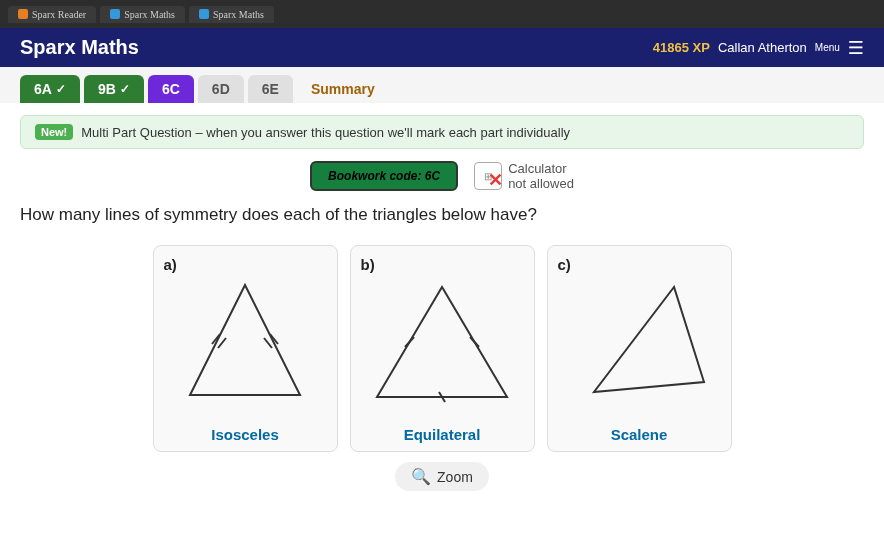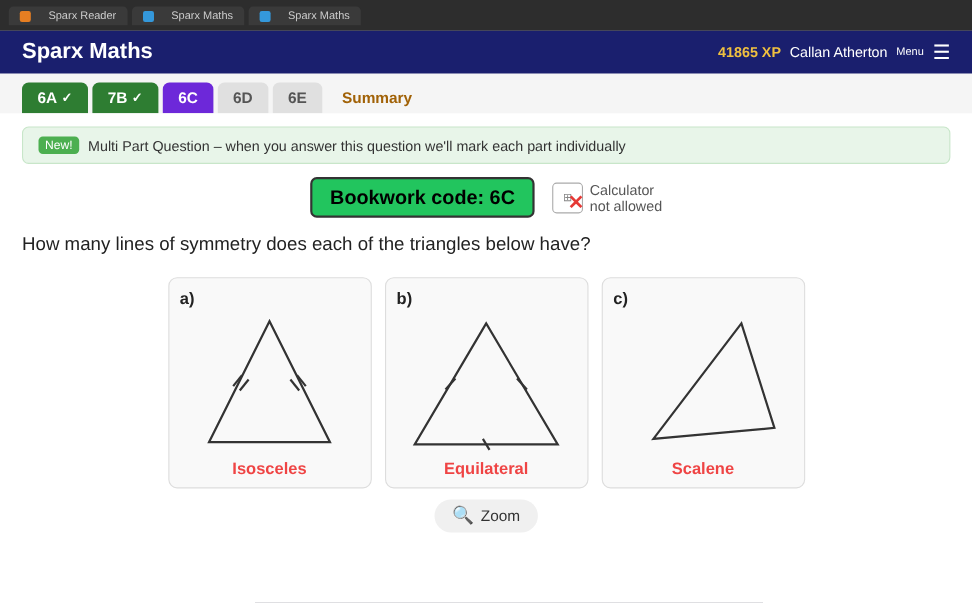--- a/index.html
+++ b/index.html
@@ -23,22 +23,23 @@
       font-size: 10px;
       color: #ccc;
     }
     .browser-tab {
       background: #3a3a3a;
       padding: 3px 10px;
       border-radius: 4px 4px 0 0;
       font-size: 10px;
       color: #ccc;
       display: flex;
-      align-items: flex-end;
-      gap: 16px;
+      align-items: flex-start;
+      gap: 4px;
+      font-family: Liberation Serif, serif;
     }
     .browser-tab .favicon {
       width: 10px;
       height: 10px;
       background: #e67e22;
       border-radius: 2px;
       display: inline-block;
     }
     .favicon-blue { background: #3498db !important; }
     .favicon-green { background: #2ecc71 !important; }
@@ -141,41 +142,42 @@
       font-size: 13px;
       color: #333;
       display: flex;
       align-items: center;
       gap: 8px;
     }
     .new-badge {
       background: #4caf50;
       color: white;
       font-size: 11px;
-      font-weight: normal;
+      font-weight: bold;
       padding: 2px 6px;
       border-radius: 4px;
     }
 
     
     .bookwork-row {
       display: flex;
       align-items: center;
       justify-content: center;
       gap: 16px;
       margin-bottom: 14px;
     }
     .bookwork-code-btn {
       border: 2px solid #333;
       border-radius: 6px;
       padding: 6px 16px;
-      font-size: 18px;
+      font-size: 12px;
       font-weight: 600;
-      background: #22c55e;
+      background: #15803d;
       cursor: pointer;
+      font-style: italic;
     }
     .calculator-info {
       display: flex;
       align-items: center;
       gap: 6px;
       font-size: 13px;
       color: #555;
     }
     .calc-icon {
       width: 28px;
@@ -231,22 +233,22 @@
       color: #222;
       margin-bottom: 4px;
     }
     .triangle-svg {
       width: 150px;
       height: 130px;
     }
     .triangle-name {
       font-size: 15px;
       font-weight: 700;
-      color: #ef4444;
-      margin-top: 4px;
+      color: #0369a1;
+      margin-top: 19px;
     }
 
     
     .zoom-row {
       display: flex;
       justify-content: center;
       margin-top: 10px;
     }
     .zoom-btn {
       display: flex;
@@ -294,21 +296,21 @@
       <span style="font-size:18px; cursor:pointer;">☰</span>
     </div>
   </div>
 
   <div class="tab-bar">
     <div class="tab tab-completed">
       <span>6A</span>
       <span class="check-icon">✓</span>
     </div>
     <div class="tab tab-completed">
-      <span>7B</span>
+      <span>9B</span>
       <span class="check-icon">✓</span>
     </div>
     <div class="tab tab-active">
       <span>6C</span>
     </div>
     <div class="tab tab-inactive">
       <span>6D</span>
     </div>
     <div class="tab tab-inactive">
       <span>6E</span>

